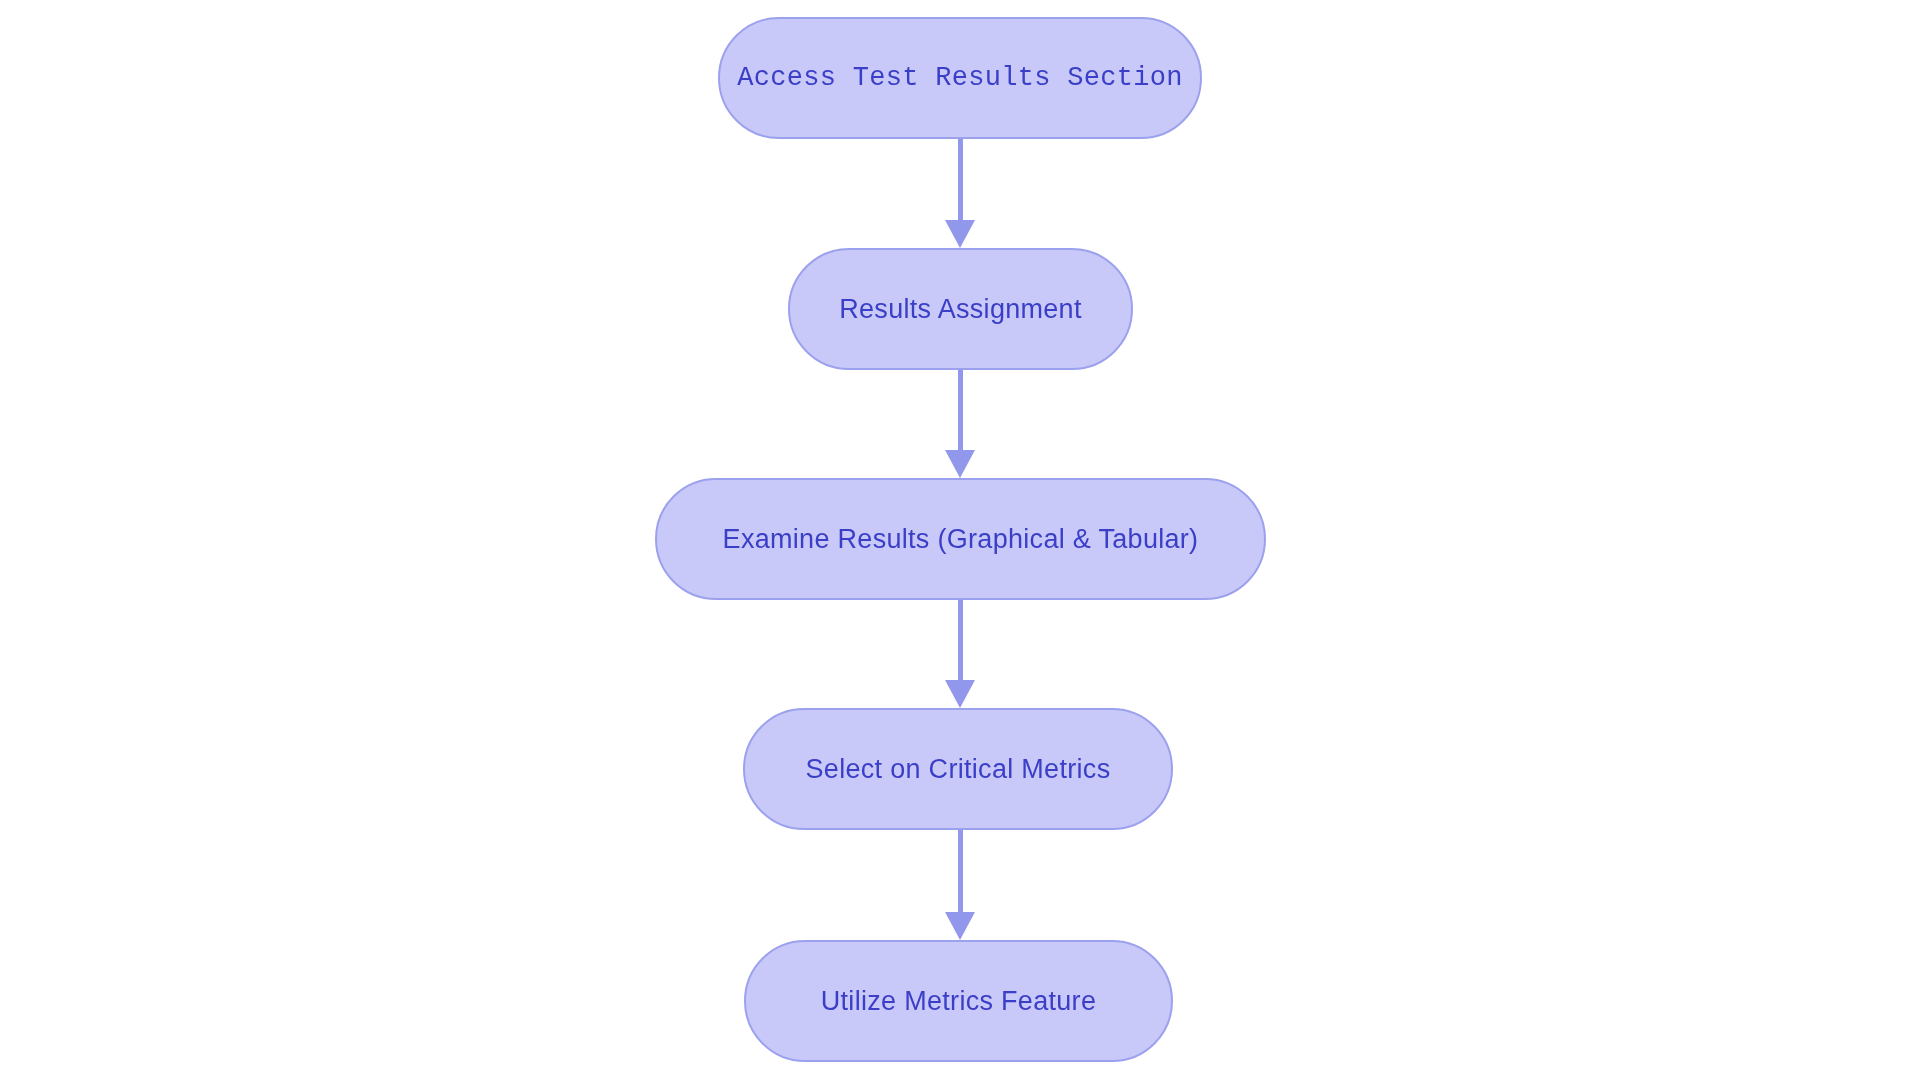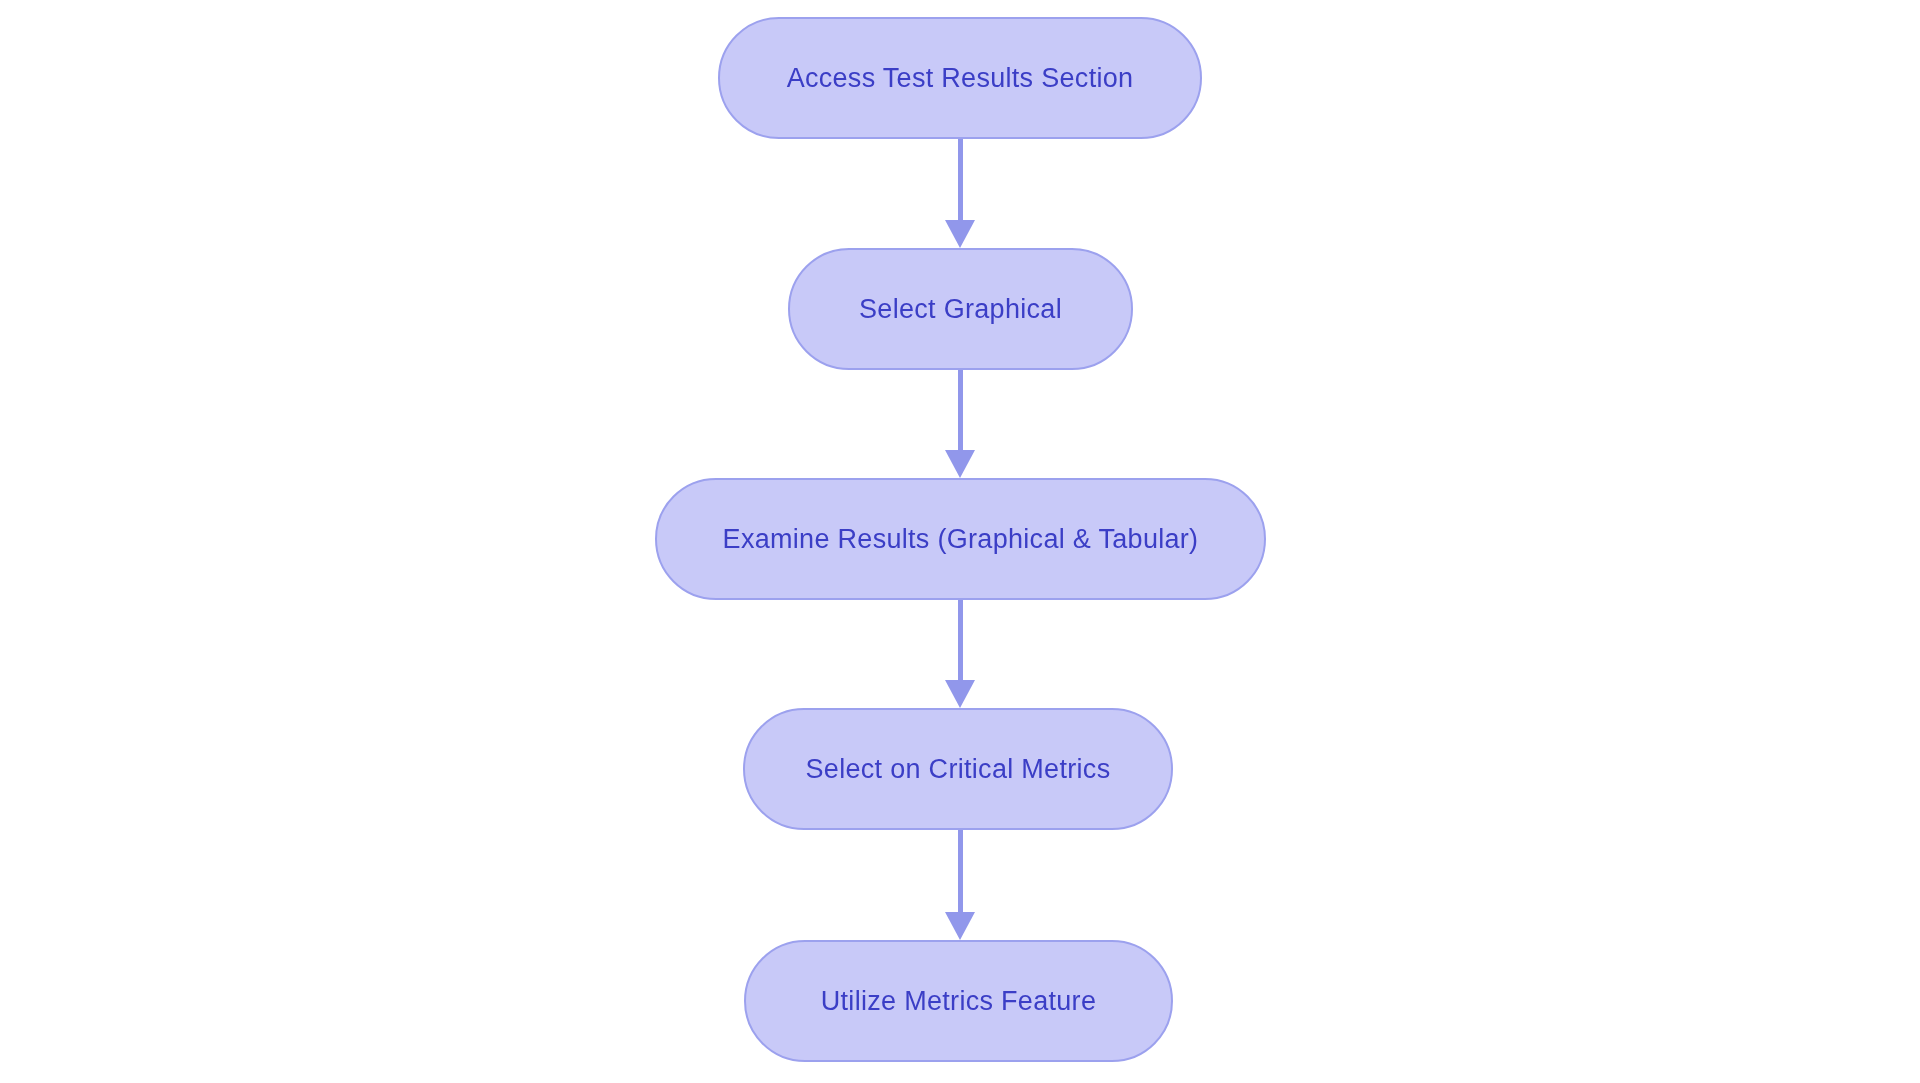--- a/index.html
+++ b/index.html
@@ -27,21 +27,21 @@
     display: flex;
     align-items: center;
     justify-content: center;
   }
   .node span {
     color: var(--text-color, #3b3ec6);
     font-size: 27px;
     letter-spacing: 0.3px;
     white-space: nowrap;
   }
-  .n1 { left: 718px; top: 17px;  width: 484px; }
+  .n1 { left: 718px; top: 17px;  width: 484px; font-family: Liberation Mono, monospace; }
   .n2 { left: 788px; top: 248px; width: 345px; }
   .n3 { left: 655px; top: 478px; width: 611px; }
   .n4 { left: 743px; top: 708px; width: 430px; }
   .n5 { left: 744px; top: 940px; width: 429px; }
 
   .connector {
     position: absolute;
     left: 945px;            
     width: 30px;
     display: flex;
@@ -73,21 +73,21 @@
   <div class="node n1">
     <span>Access Test Results Section</span>
   </div>
 
   <div class="connector c1">
     <div class="shaft"></div>
     <div class="head"></div>
   </div>
 
   <div class="node n2">
-    <span>Select Graphical</span>
+    <span>Results Assignment</span>
   </div>
 
   <div class="connector c2">
     <div class="shaft"></div>
     <div class="head"></div>
   </div>
 
   <div class="node n3">
     <span>Examine Results (Graphical &amp; Tabular)</span>
   </div>

